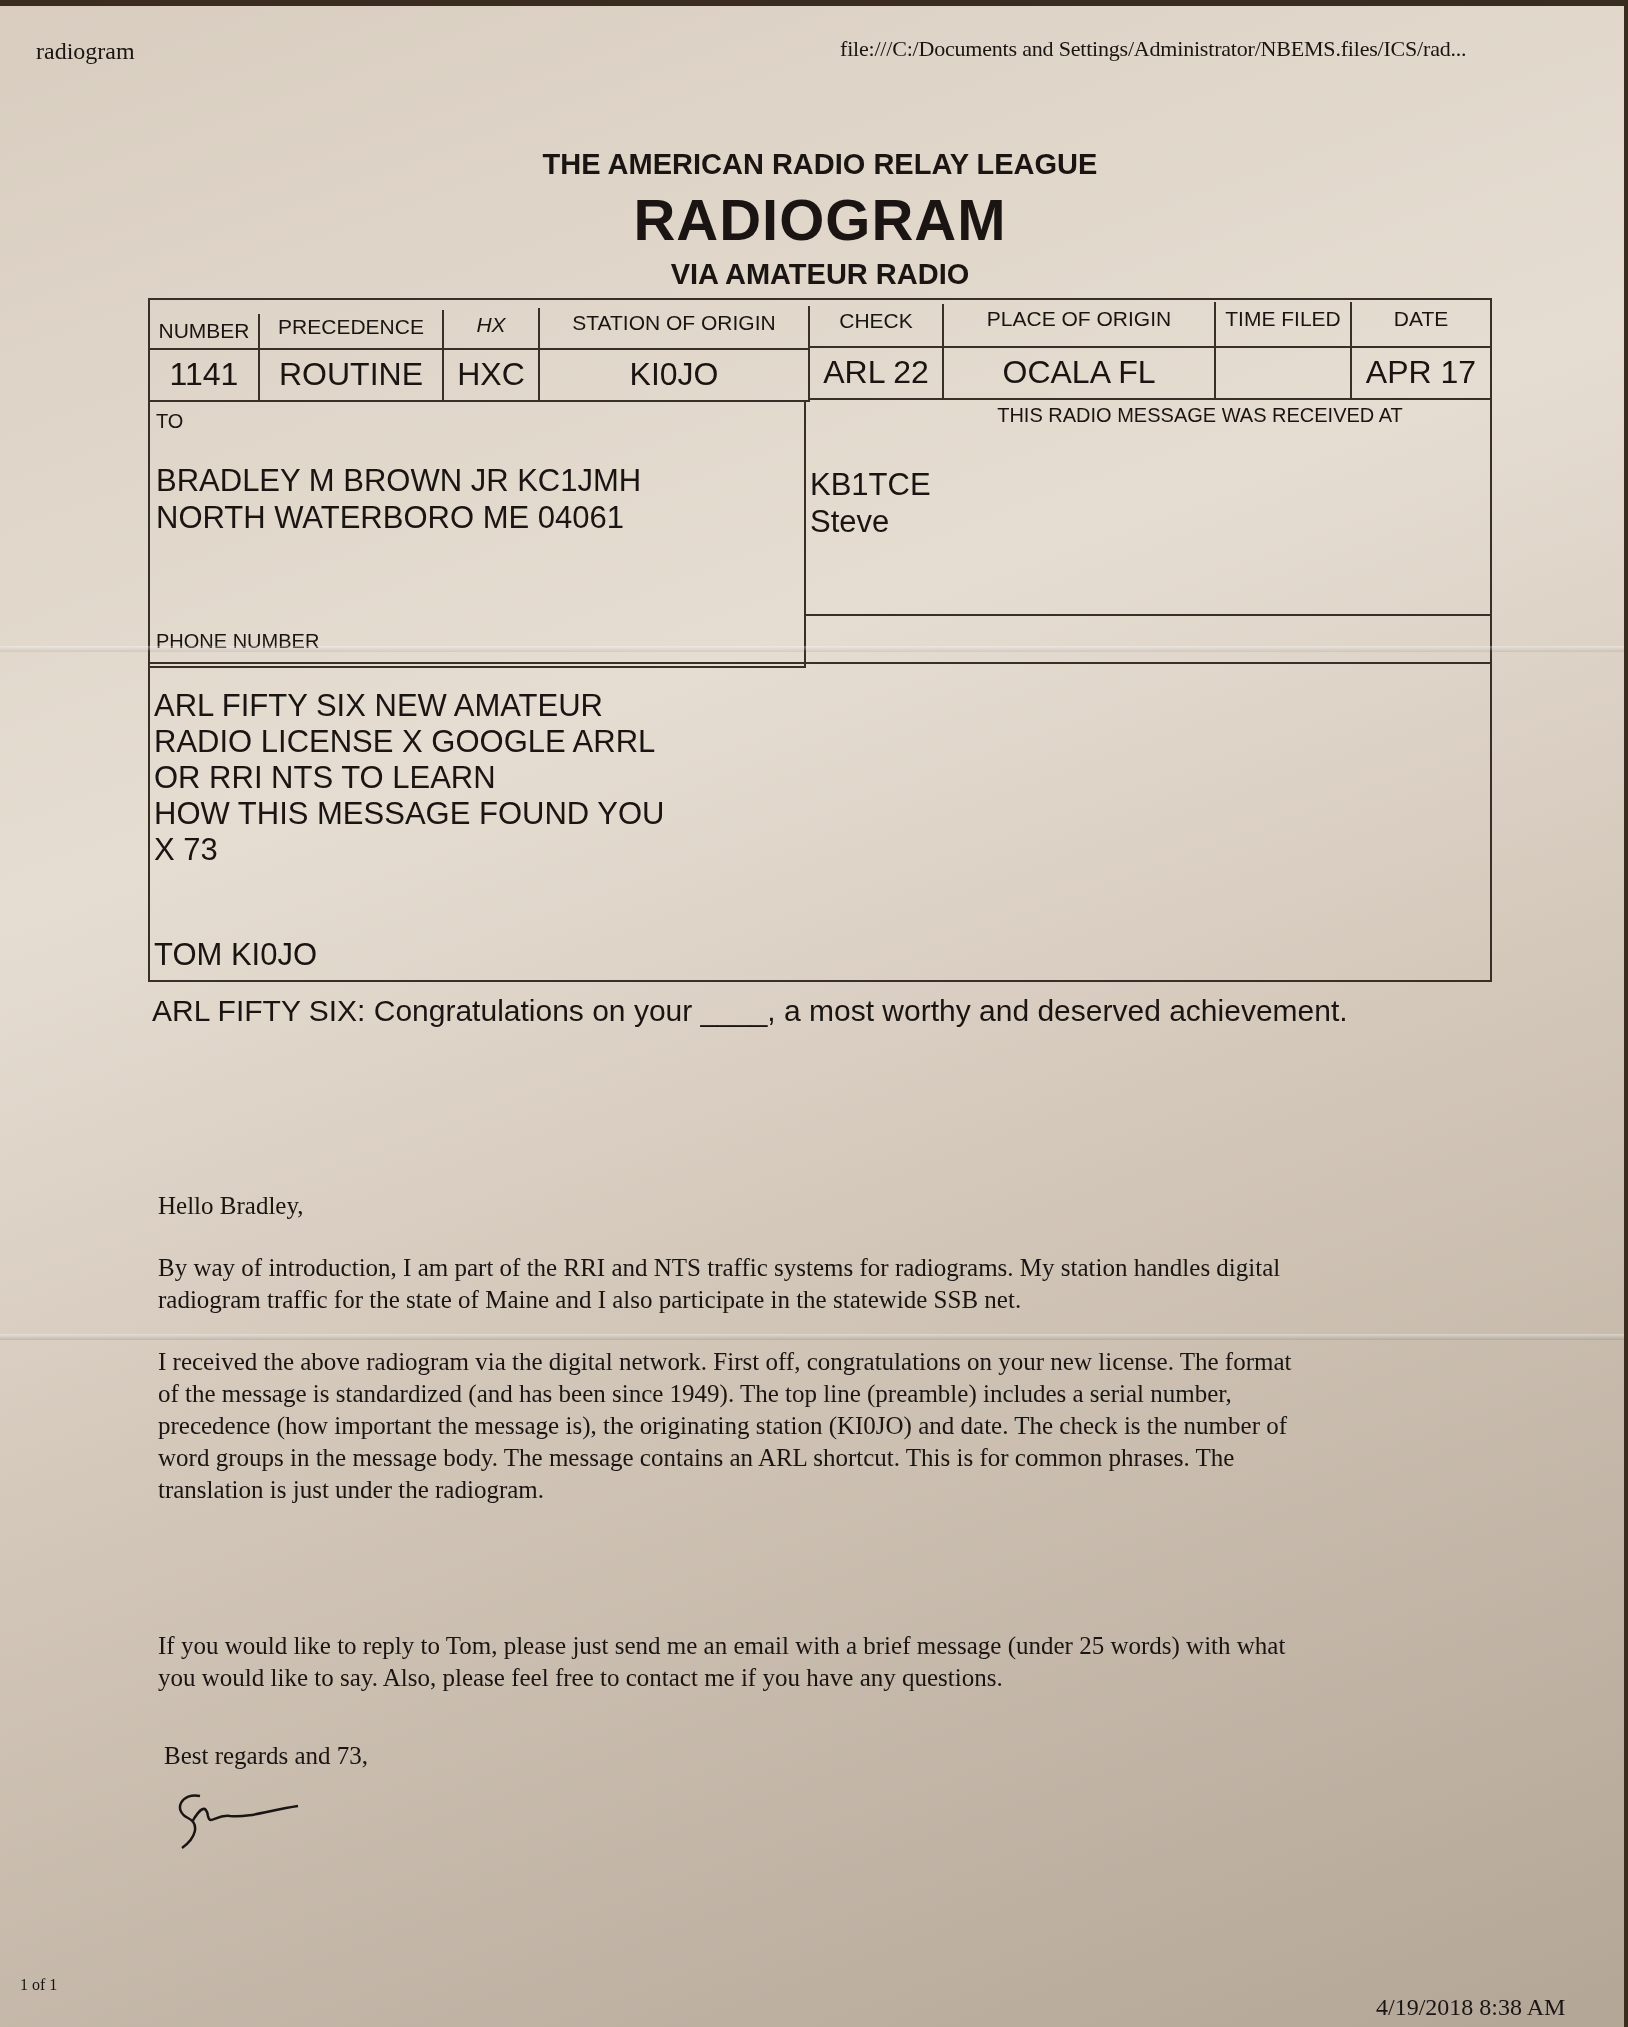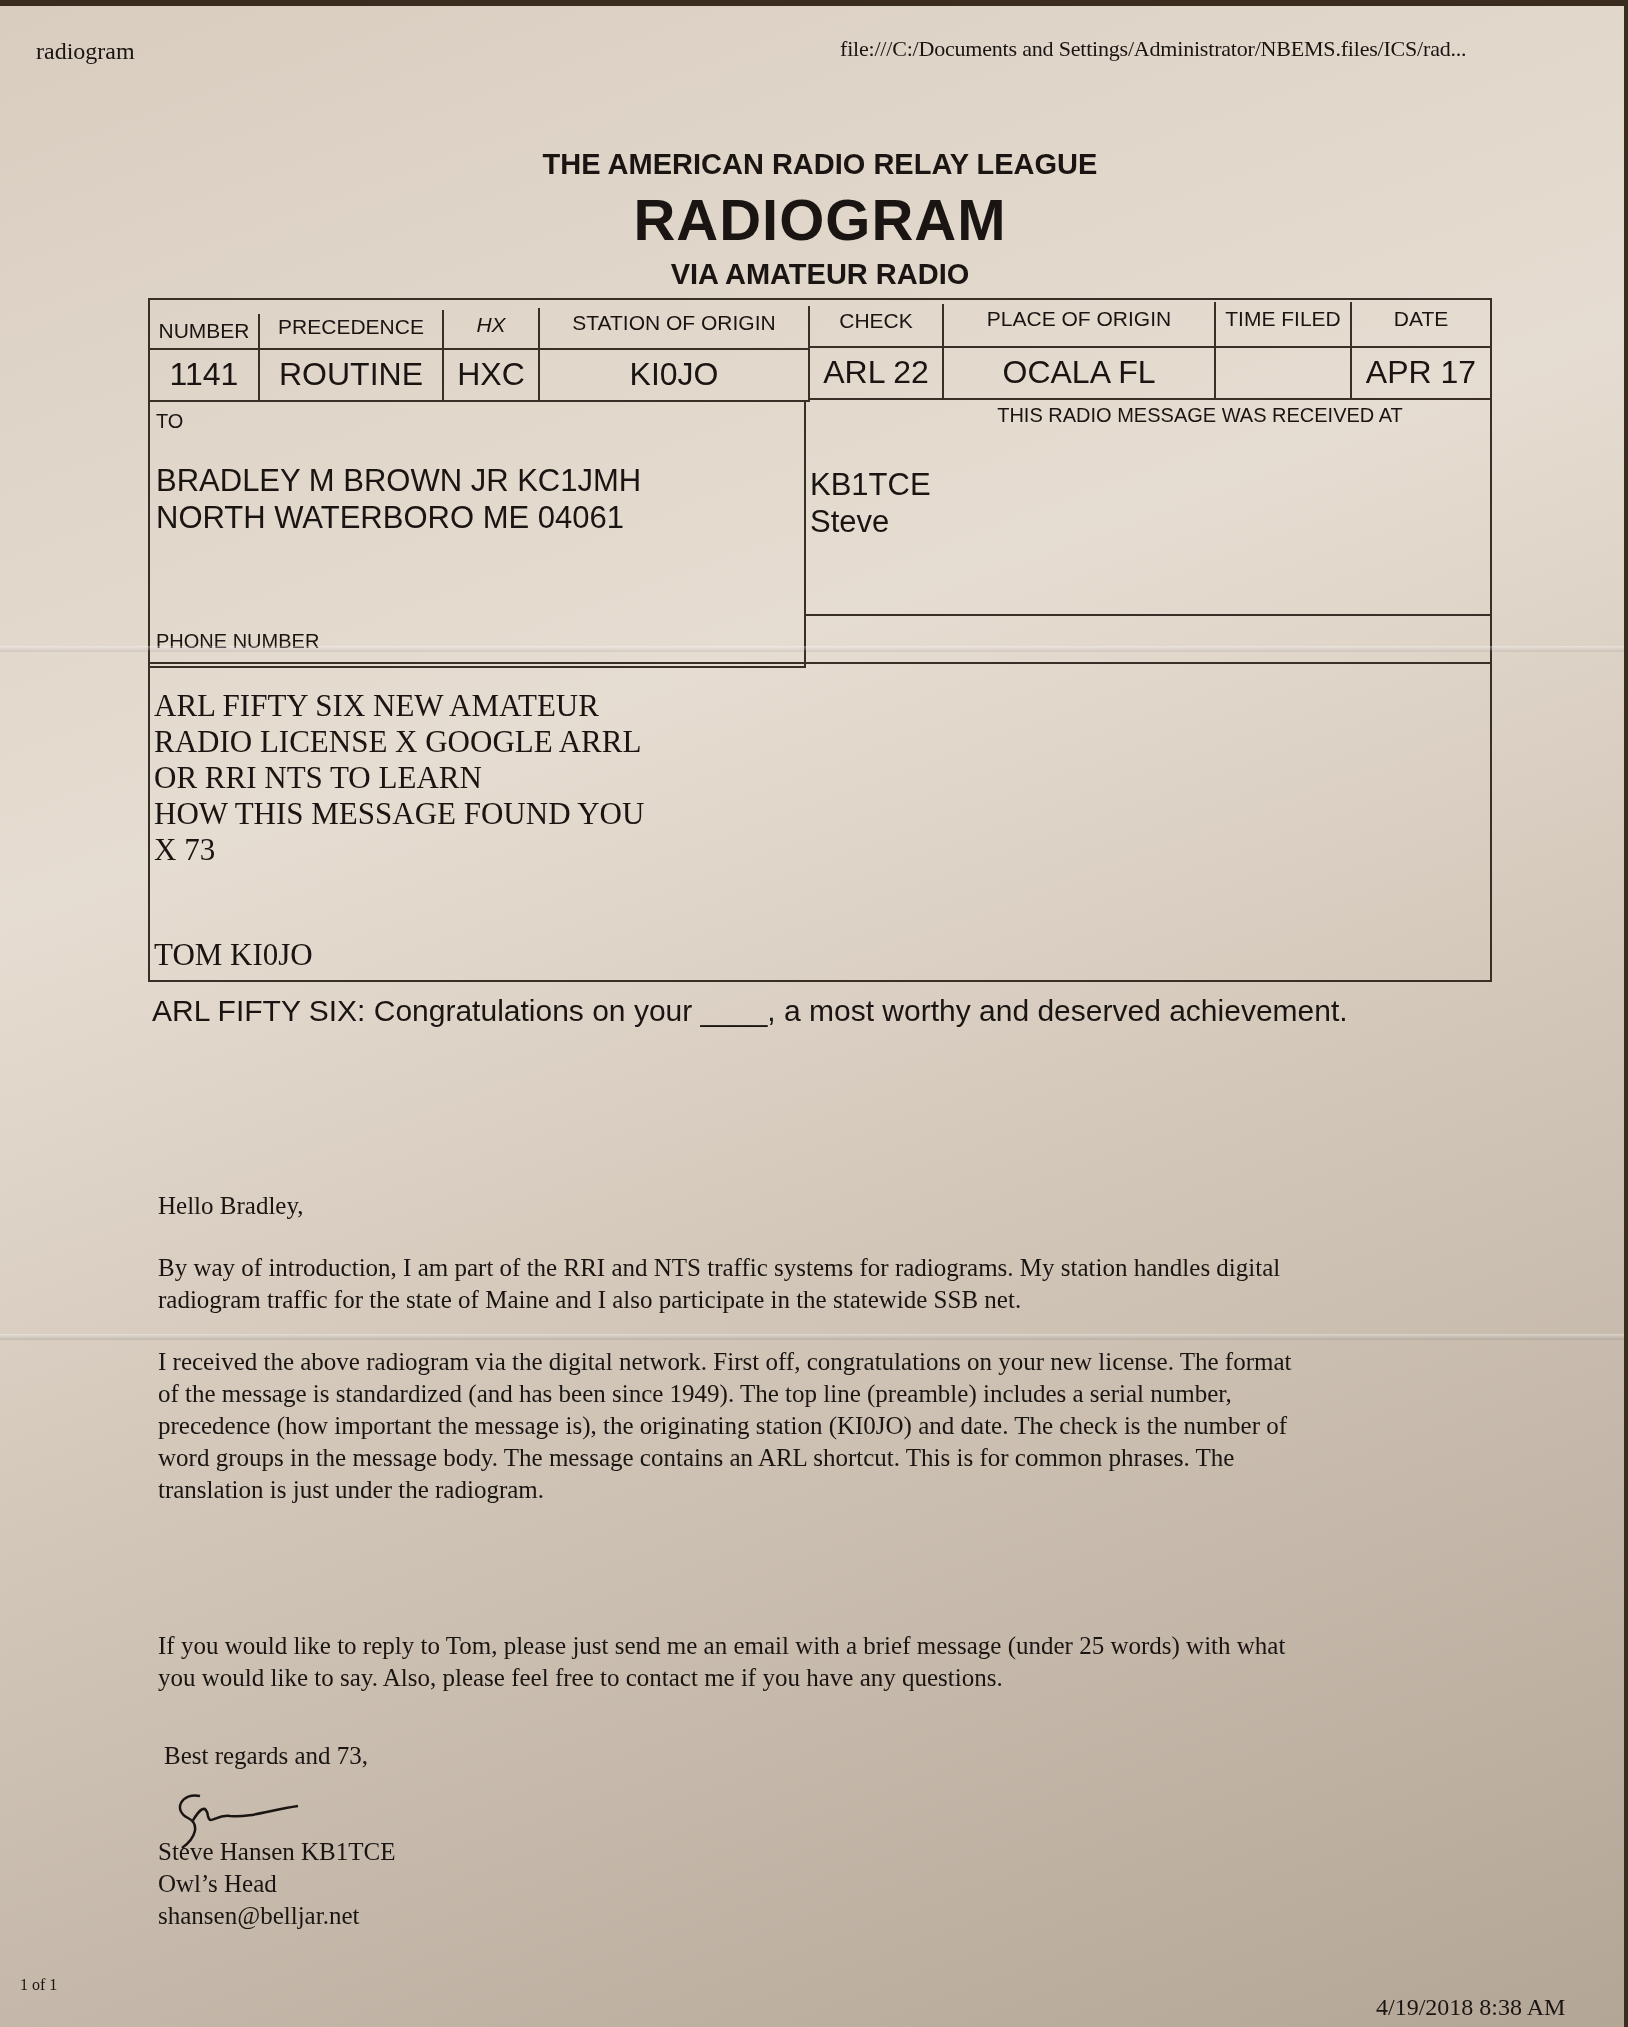--- a/index.html
+++ b/index.html
@@ -91,21 +91,21 @@
         <div>KB1TCE</div>
         <div>Steve</div>
       </div>
     </div>
 
     <div class="cell" style="left:0;top:318px;width:1342px;height:46px;border-right:none;">
       <div class="abs small-lbl" style="left:6px;top:12px;">PHONE NUMBER</div>
       <div class="abs big" style="left:200px;top:6px;"></div>
     </div>
 
-    <div class="abs" style="left:0;top:364px;width:1280px;height:316px;font-family:Liberation Serif, serif;">
+    <div class="abs" style="left:0;top:364px;width:1280px;height:316px;">
       <div class="abs big" style="left:4px;top:24px;line-height:36px;">
         <div>ARL FIFTY SIX NEW AMATEUR</div>
         <div>RADIO LICENSE X GOOGLE ARRL</div>
         <div>OR RRI NTS TO LEARN</div>
         <div>HOW THIS MESSAGE FOUND YOU</div>
         <div>X 73</div>
       </div>
       <div class="abs big" style="left:4px;top:272px;">TOM KI0JO</div>
     </div>
   </div>
@@ -132,21 +132,16 @@
     <div>If you would like to reply to Tom, please just send me an email with a brief message (under 25 words) with what</div>
     <div>you would like to say. Also, please feel free to contact me if you have any questions.</div>
   </div>
 
   <div class="abs letter serif" style="top:1734px;left:164px;">Best regards and 73,</div>
 
   <svg class="abs" style="left:170px;top:1782px;" width="140" height="70" viewBox="0 0 140 70">
     <path d="M30 8 C 12 4, 2 22, 18 30 C 30 36, 26 50, 12 60 M 22 34 C 30 20, 36 16, 38 28 C 40 38, 46 26, 60 28 C 80 30, 100 22, 128 18" stroke="#1a1512" stroke-width="2.5" fill="none"></path>
   </svg>
 
-  <div class="abs letter serif" style="top:1830px;">
-    <div>Steve Hansen KB1TCE</div>
-    <div>Owl’s Head</div>
-    <div>shansen@belljar.net</div>
-  </div>
 
   <div class="abs footer-left serif">1 of 1</div>
   <div class="abs footer-right serif">4/19/2018 8:38 AM</div>
 </div>
 
 </body></html>

